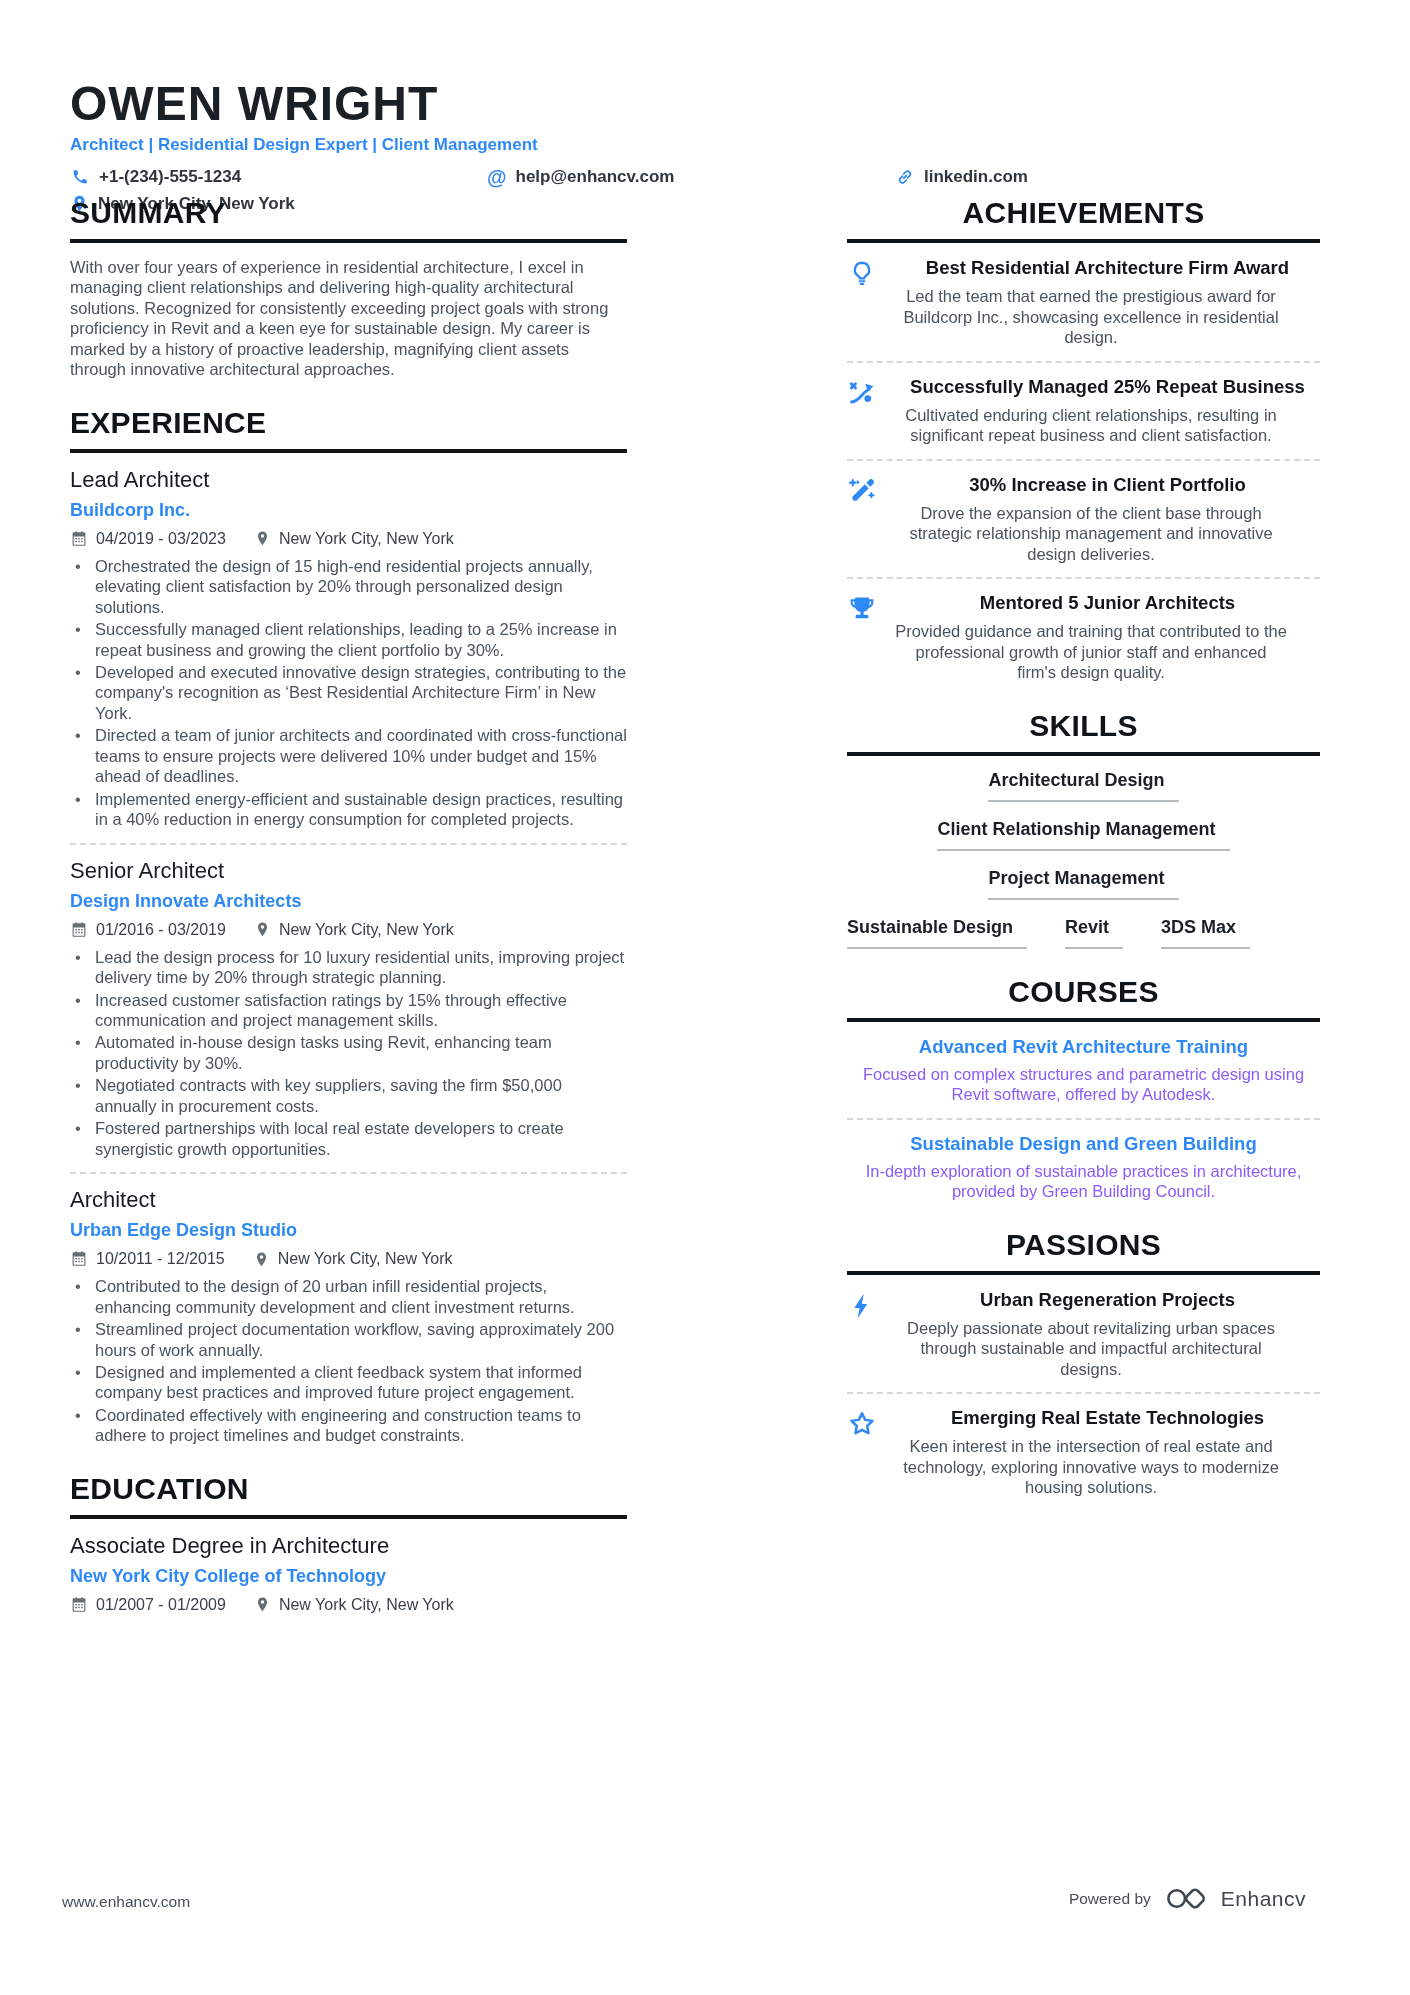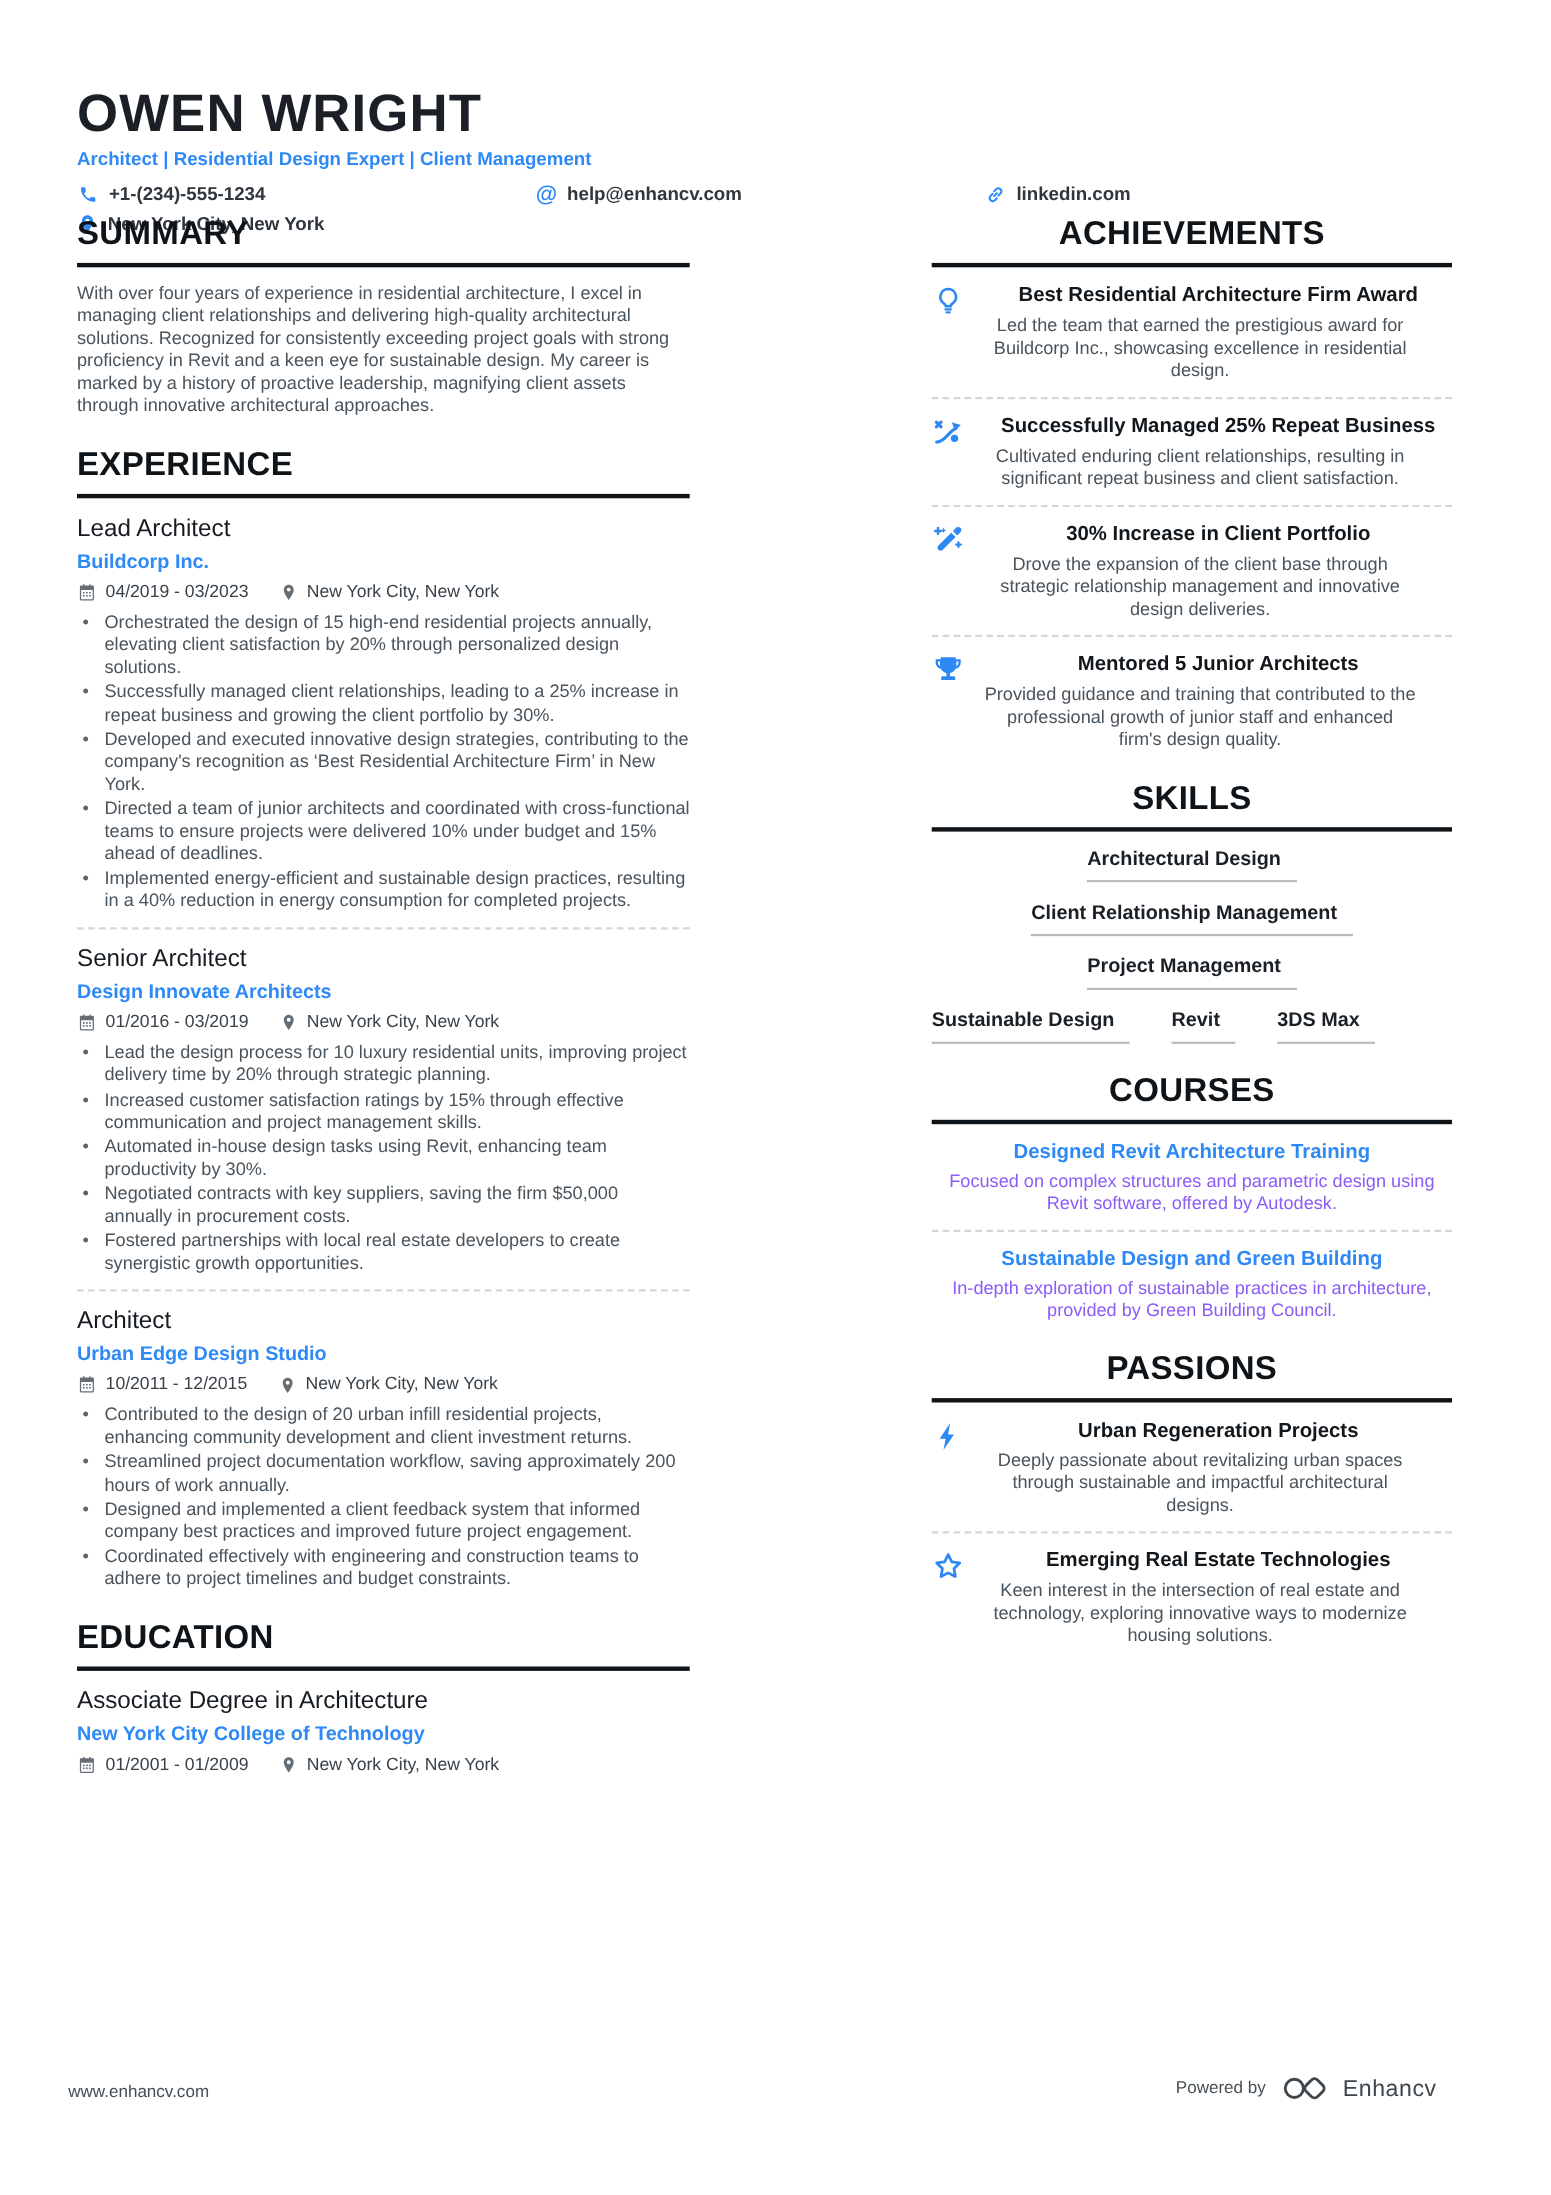--- a/index.html
+++ b/index.html
@@ -224,21 +224,21 @@
       <h2 class="sec-heading">EDUCATION</h2>
       <h3 class="edu-degree">Associate Degree in Architecture</h3>
       <div class="company">New York City College of Technology</div>
       <div class="meta">
         <span class="meta-item">
           <span class="gray-ic">
               <svg width="18" height="18" viewBox="0 0 24 24">
                 <path fill="currentColor" d="M16.6 3.1V1.6h-1.7v1.5H9.1V1.6H7.4v1.5H4.9c-.8 0-1.4.6-1.4 1.4v15.2c0 .8.6 1.4 1.4 1.4h14.2c.8 0 1.4-.6 1.4-1.4V4.5c0-.8-.6-1.4-1.4-1.4h-2.5zM19 19.6H5V8.6h14v11zM7.2 10.8h2v2h-2zm3.8 0h2v2h-2zm3.8 0h2v2h-2zM7.2 14.4h2v2h-2zm3.8 0h2v2h-2zm3.8 0h2v2h-2z"></path>
               </svg>
             </span>
-          <span>01/2001 - 01/2009</span>
+          <span>01/2007 - 01/2009</span>
         </span>
         <span class="meta-item">
           <span class="gray-ic">
               <svg width="17" height="17" viewBox="0 0 24 24">
                 <path fill="currentColor" d="M12 2.2c-3.5 0-6.4 2.8-6.4 6.4 0 4.8 6.4 13.2 6.4 13.2s6.4-8.4 6.4-13.2c0-3.6-2.9-6.4-6.4-6.4zm0 8.8a2.5 2.5 0 1 1 0-5 2.5 2.5 0 0 1 0 5z"></path>
               </svg>
             </span>
           <span>New York City, New York</span>
         </span>
       </div>
@@ -323,21 +323,21 @@
       <div class="skill-row skill-row-flex">
         <span class="skill">Sustainable Design</span>
         <span class="skill">Revit</span>
         <span class="skill">3DS Max</span>
       </div>
     </div>
 
     <div class="section">
       <h2 class="sec-heading">COURSES</h2>
       <div>
-        <div class="ctitle">Designed Revit Architecture Training</div>
+        <div class="ctitle">Advanced Revit Architecture Training</div>
         <div class="ctext">Focused on complex structures and parametric design using Revit software, offered by Autodesk.</div>
       </div>
       <hr class="divider">
       <div>
         <div class="ctitle">Sustainable Design and Green Building</div>
         <div class="ctext">In-depth exploration of sustainable practices in architecture, provided by Green Building Council.</div>
       </div>
     </div>
 
     <div class="section">

